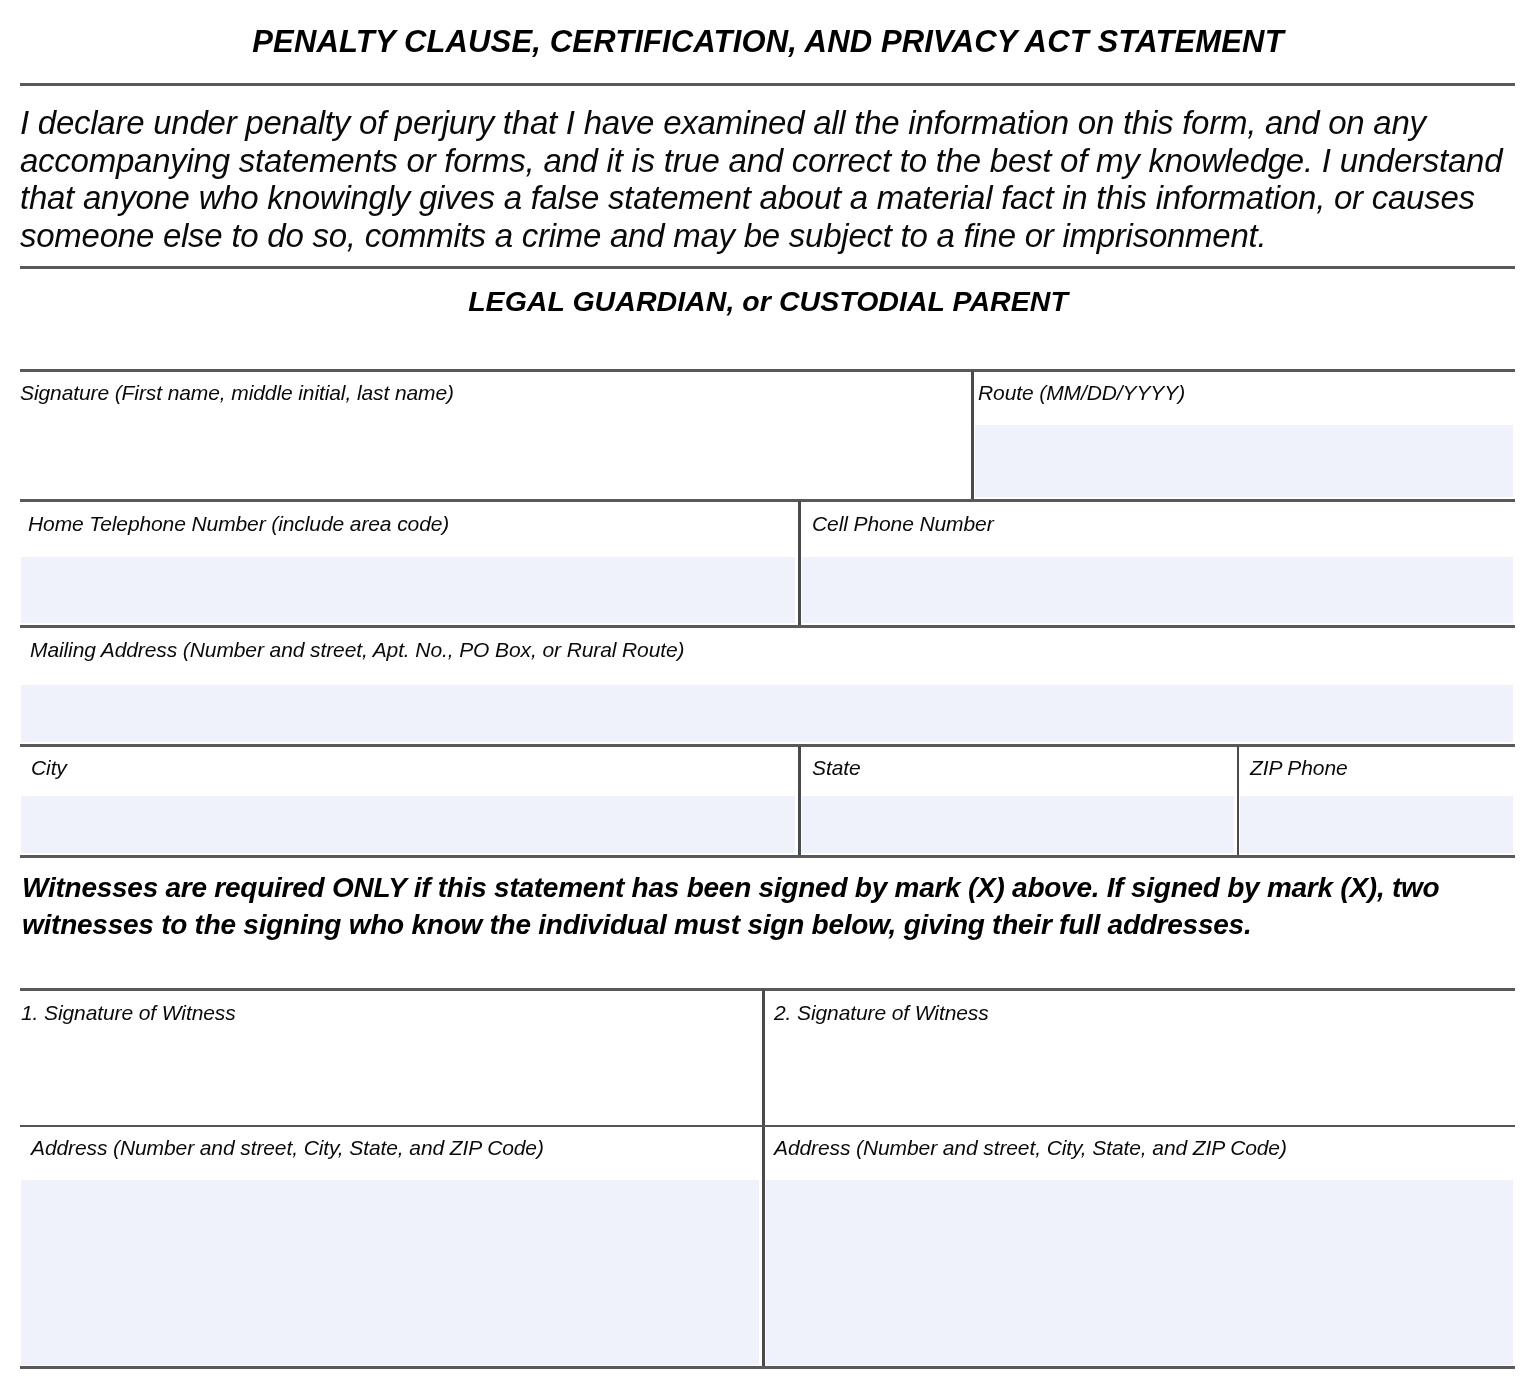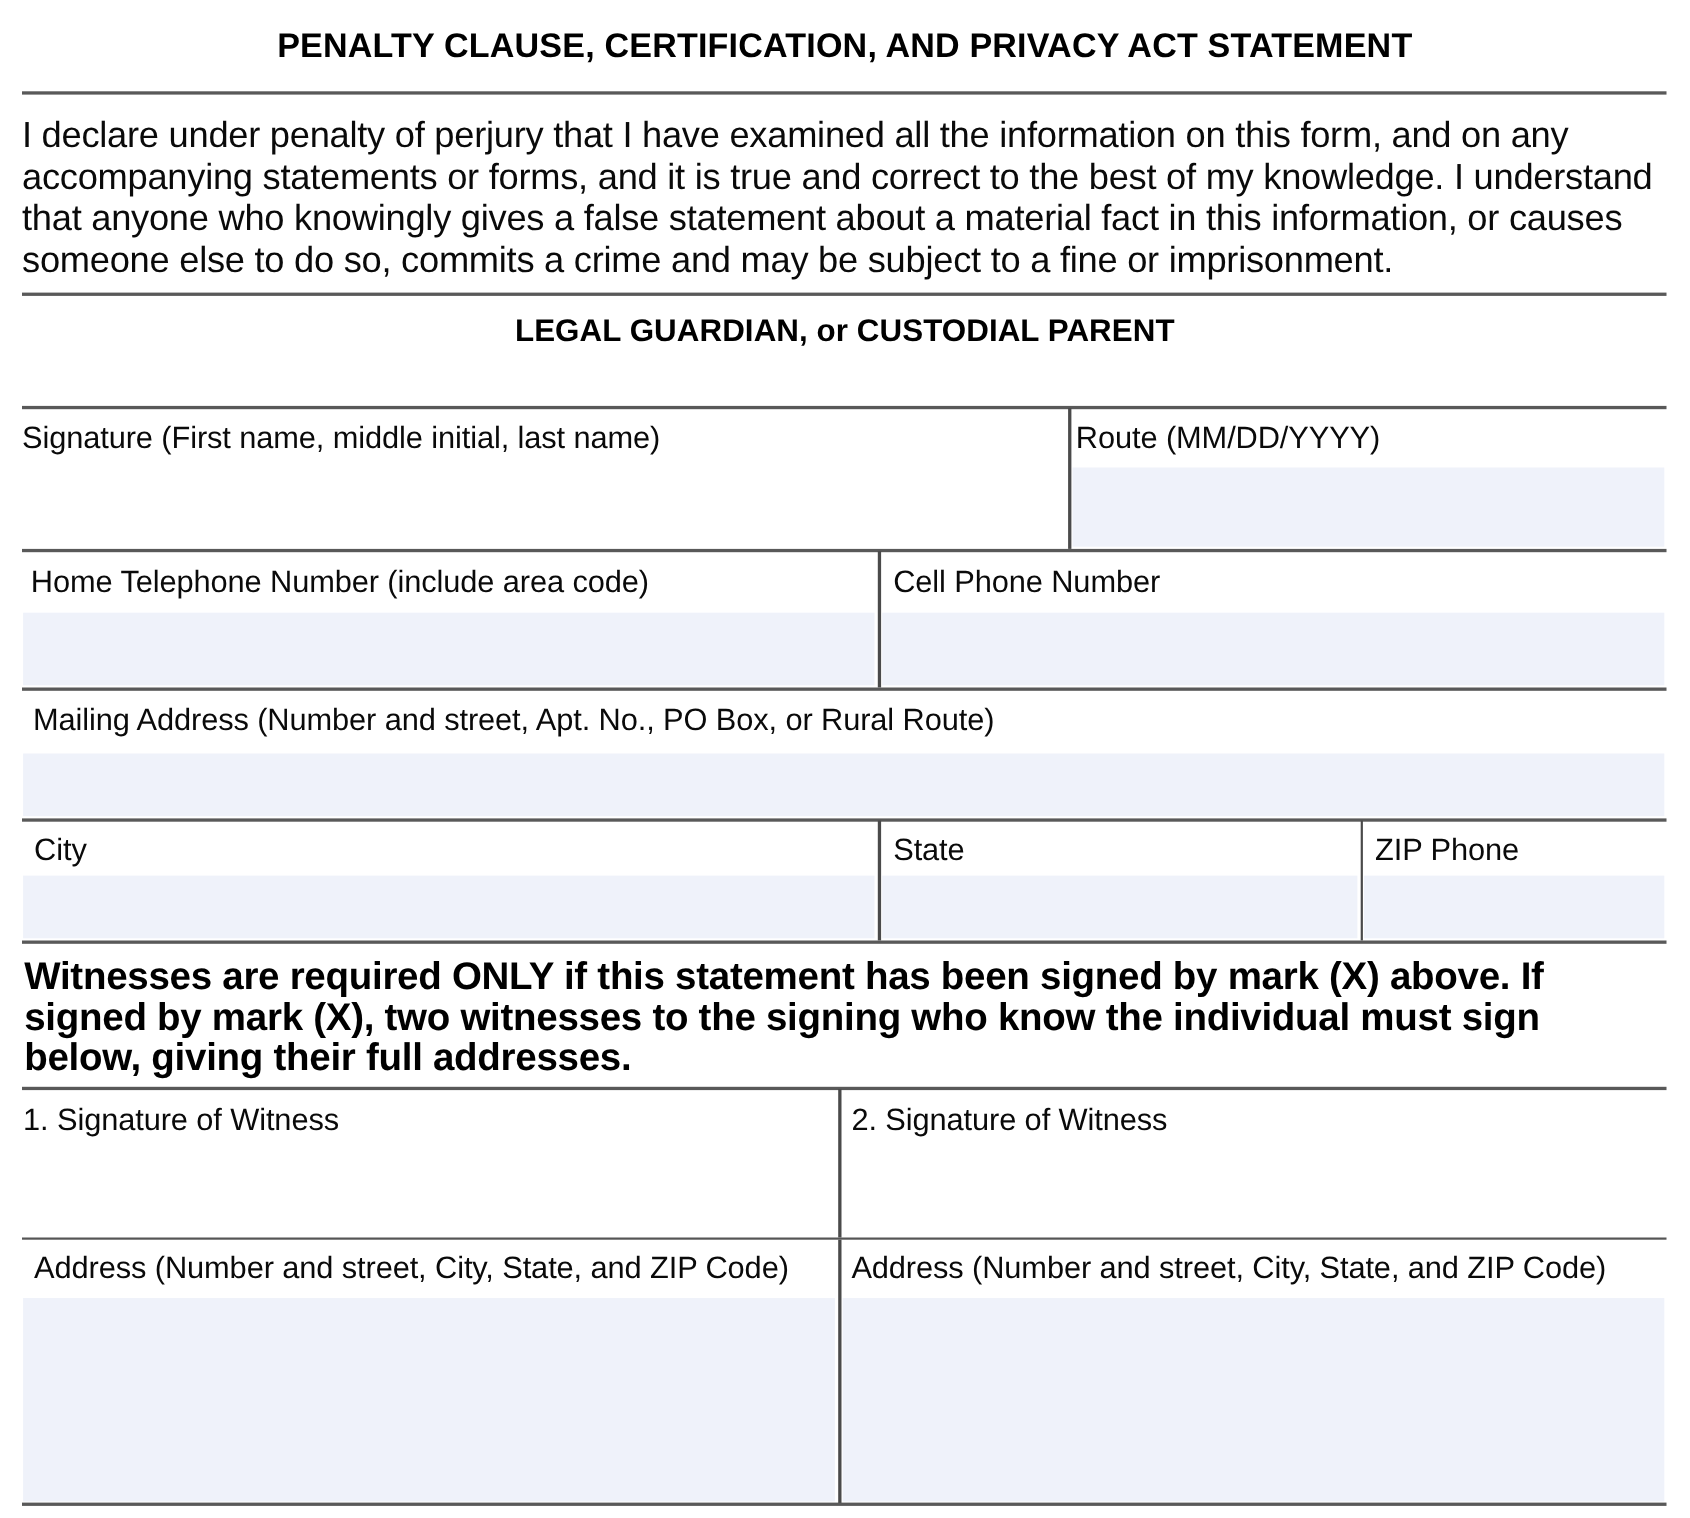--- a/index.html
+++ b/index.html
@@ -14,20 +14,21 @@
     -webkit-font-smoothing: antialiased;
   }
 
   .page {
     position: relative;
     width: 1536px;
     height: 1380px;
     background: #ffffff;
     overflow: hidden;
     box-sizing: border-box;
+    font-style: italic;
   }
 
   
   .rule {
     position: absolute;
     left: 20px;
     right: 21px;
     height: 0;
     border-top: 3px solid #595959;
   }
@@ -38,21 +39,21 @@
     position: absolute;
     width: 0;
     border-left: 3px solid #4a4a4a;
   }
   .vdiv.thin {
     border-left: 2px solid #4a4a4a;
   }
 
   .label {
     position: absolute;
-    font-size: 28px;
+    font-size: 21px;
     line-height: 1.18;
     letter-spacing: -0.1px;
     white-space: nowrap;
     color: #0a0a0a;
   }
 
   .field {
     position: absolute;
     background: #eff2fa;
   }
@@ -94,21 +95,21 @@
     line-height: 36px;
     letter-spacing: 0.05px;
   }
 
   
   .notice {
     position: absolute;
     left: 22px;
     width: 1430px;
     top: 869px;
-    font-size: 35px;
+    font-size: 28px;
     font-weight: bold;
     line-height: 37px;
     letter-spacing: -0.25px;
   }
 </style>
 </head>
 <body>
 
 <div class="page">
 

